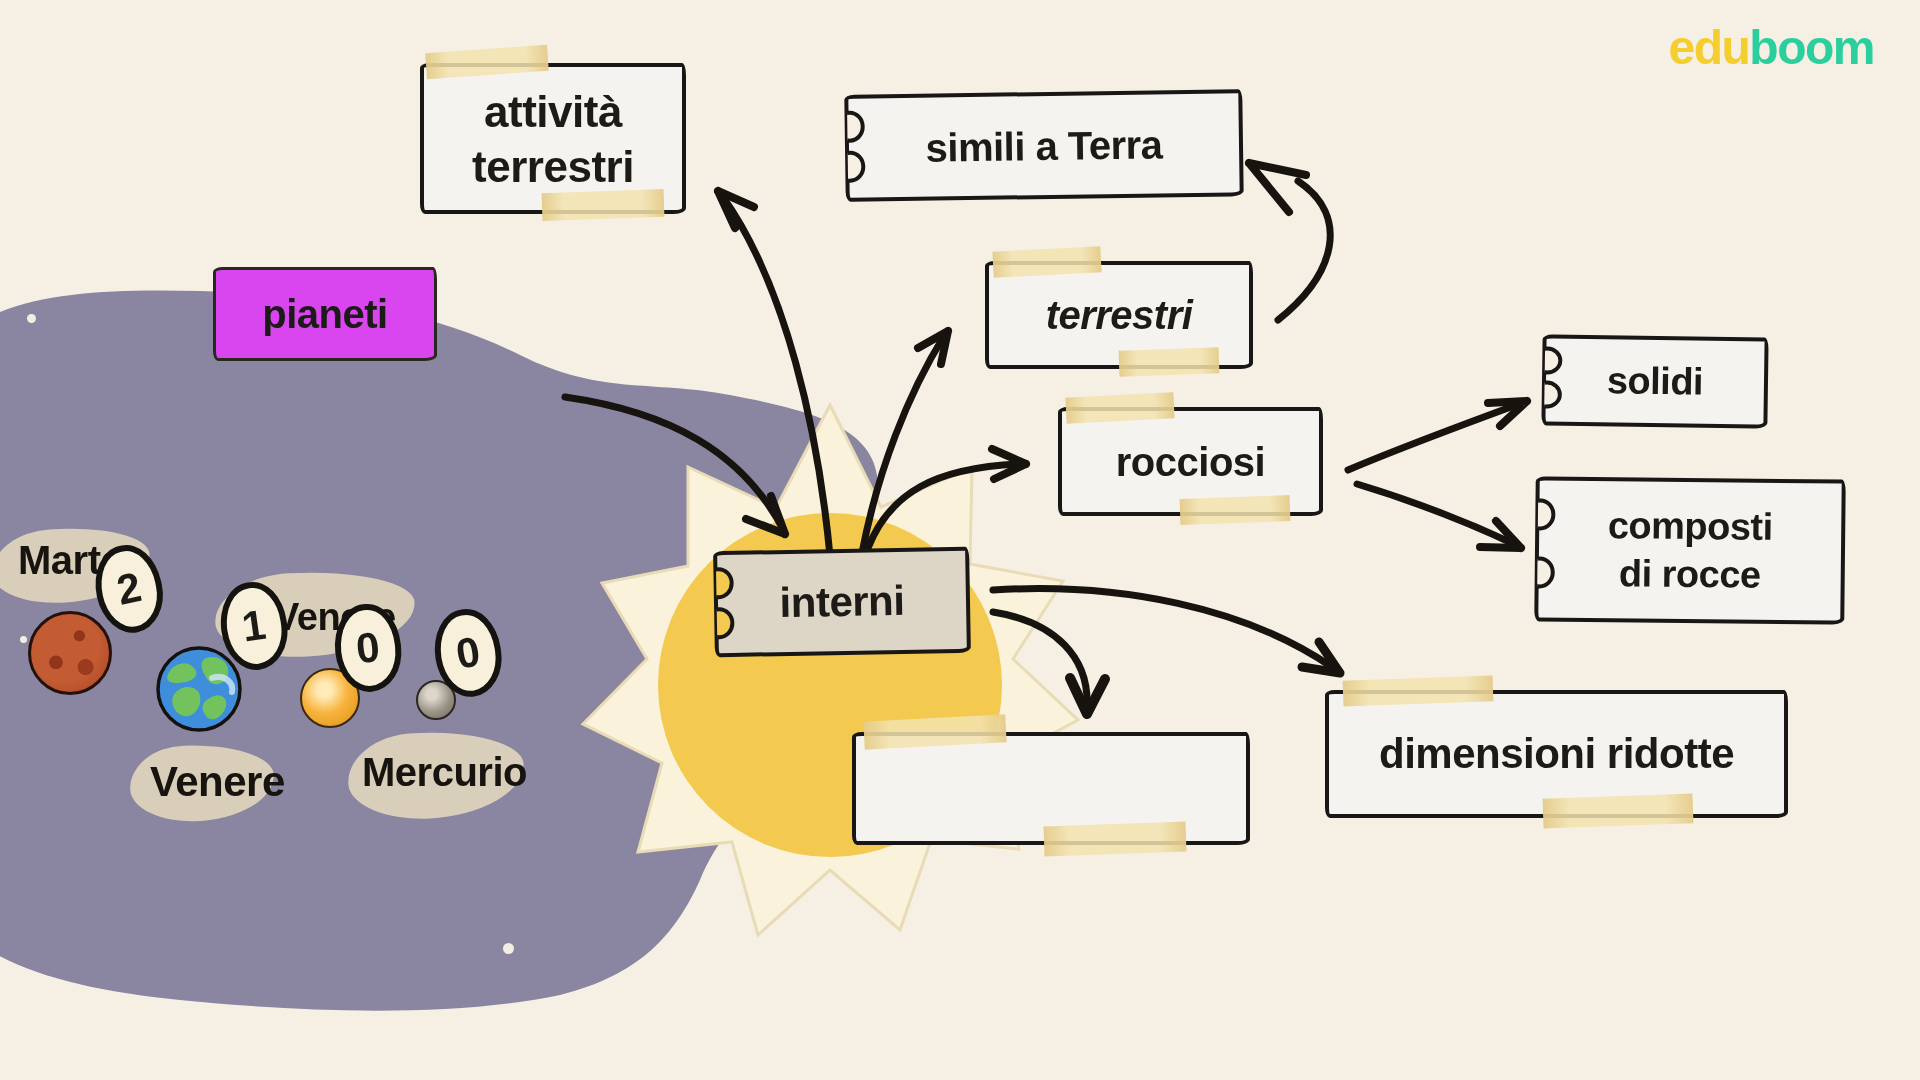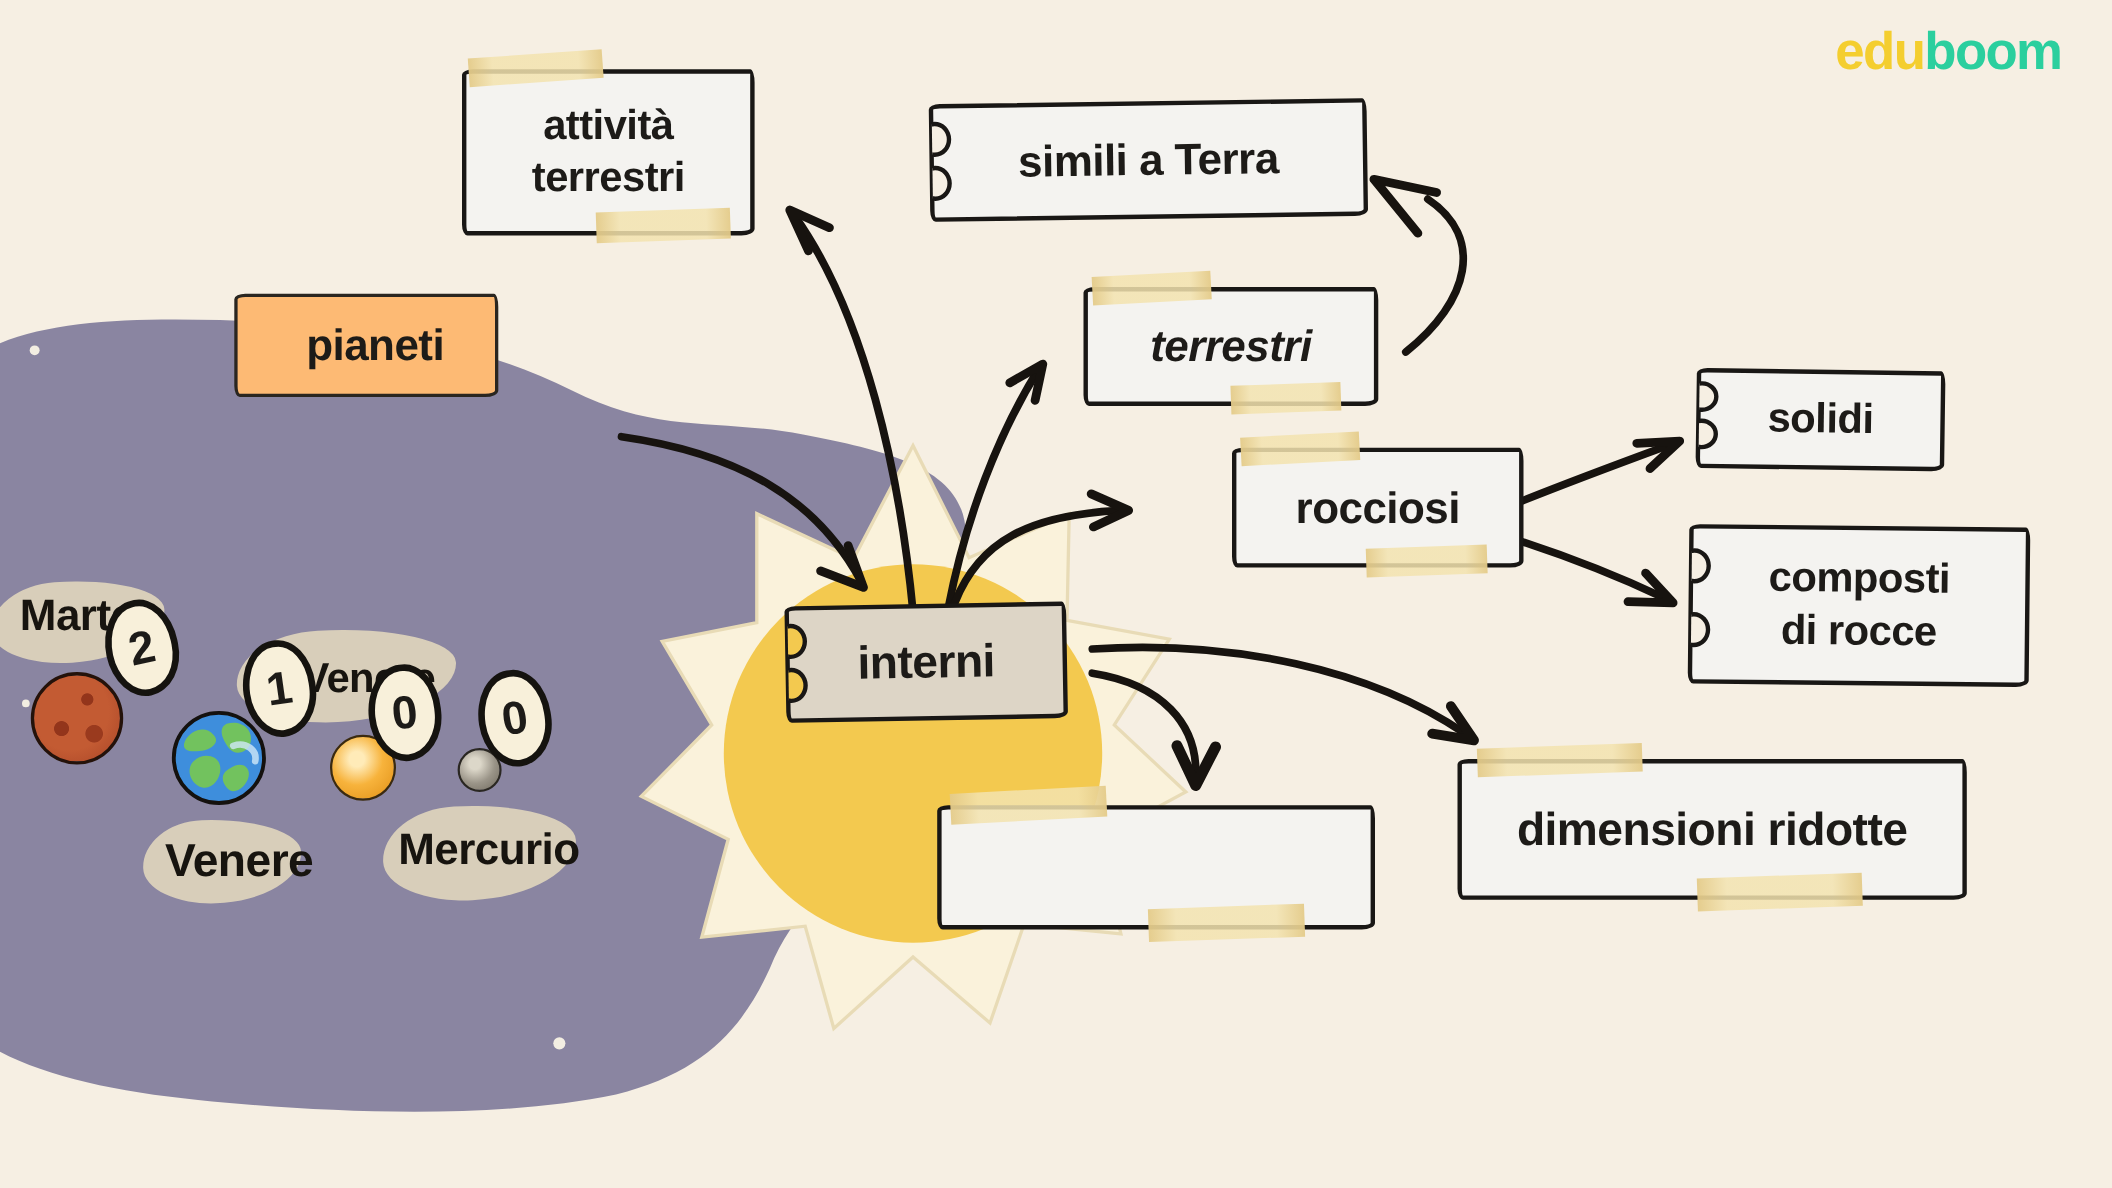--- a/index.html
+++ b/index.html
@@ -5,21 +5,21 @@
   html,body{margin:0;padding:0;background:#F6EFE3;}
   .stage{position:relative;width:1920px;height:1080px;overflow:hidden;
          background:#F6EFE3;font-family:"Liberation Sans",sans-serif;color:#1D1B18;}
   .layer{position:absolute;inset:0;pointer-events:none;}
   
   .node{position:absolute;display:flex;align-items:center;justify-content:center;
         background:#F4F3F0;border:4px solid #191715;
         border-radius:10px 4px 12px 5px / 5px 12px 6px 10px;
         font-weight:bold;font-size:40px;text-align:center;line-height:1.25;
         letter-spacing:-0.5px;z-index:4;}
-  .node.beige{background:#fdba74;border-width:3px;border-color:#2A2620;padding-left:16px;}
+  .node.beige{background:#d946ef;border-width:3px;border-color:#2A2620;}
   .node.kraft{background:#DDD5C6;}
   
   .tape{position:absolute;height:26px;
         background:linear-gradient(90deg,rgba(228,203,137,.95),rgba(243,227,175,.85) 18%,
                    rgba(243,227,175,.85) 82%,rgba(228,203,137,.95));
         z-index:6;}
   
   .notch{position:absolute;left:-14px;width:22px;height:24px;background:#F6EFE3;
          border:4px solid #191715;border-radius:50%;
          clip-path:inset(-5px -5px -5px 42%);}
@@ -135,21 +135,21 @@
     <g>
       <path d="M 993,612 C 1056,622 1089,658 1087,706"></path>
       <path d="M 1087,714 L 1070,678 M 1087,714 L 1105,679" stroke-width="10"></path>
     </g>
     <g>
       <path d="M 993,590 C 1120,582 1246,608 1332,667"></path>
       <path d="M 1340,673 L 1302,667 M 1340,673 L 1319,642" stroke-width="9"></path>
     </g>
   </svg>
 
-  <div class="node" style="left:420px;top:63px;width:258px;height:143px;font-size:38px;">
+  <div class="node" style="left:420px;top:63px;width:258px;height:143px;font-size:44px;">
     <div>
       <div>attività</div>
       <div>terrestri</div>
     </div>
     <span class="tape" style="left:2px;top:-18px;width:122px;transform:rotate(-4deg);"></span>
     <span class="tape" style="left:118px;top:124px;width:122px;height:28px;transform:rotate(-2deg);"></span>
   </div>
 
   <div class="node beige" style="left:213px;top:267px;width:218px;height:88px;font-size:40px;z-index:4;">
     <span>pianeti</span>
@@ -161,21 +161,21 @@
     <span class="notch" style="top:52px;"></span>
     <span>simili a Terra</span>
   </div>
 
   <div class="node" style="left:985px;top:261px;width:260px;height:100px;font-style:italic;">
     <span>terrestri</span>
     <span class="tape" style="left:4px;top:-16px;width:108px;transform:rotate(-3deg);"></span>
     <span class="tape" style="left:130px;top:84px;width:100px;transform:rotate(-2deg);"></span>
   </div>
 
-  <div class="node" style="left:1120px;top:407px;width:257px;height:101px;">
+  <div class="node" style="left:1058px;top:407px;width:257px;height:101px;">
     <span>rocciosi</span>
     <span class="tape" style="left:4px;top:-16px;width:108px;transform:rotate(-3deg);"></span>
     <span class="tape" style="left:118px;top:86px;width:110px;transform:rotate(-2deg);"></span>
   </div>
 
   <div class="node" style="left:1542px;top:336px;width:218px;height:83px;font-size:38px;transform:rotate(0.8deg);">
     <span class="notch" style="top:8px;height:20px;"></span>
     <span class="notch" style="top:42px;height:20px;"></span>
     <span>solidi</span>
   </div>

